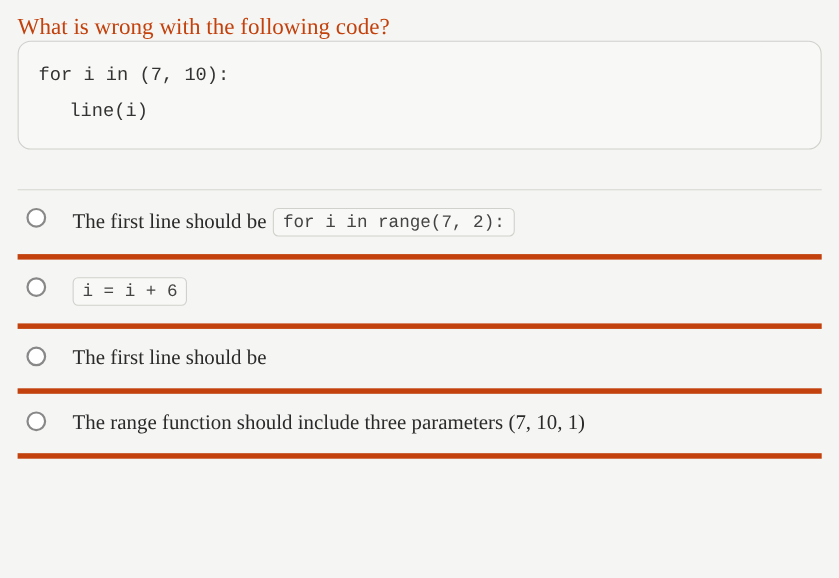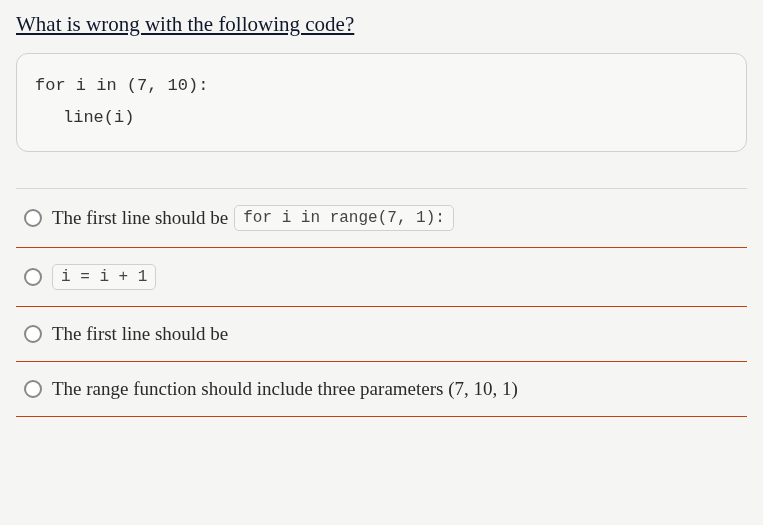--- a/index.html
+++ b/index.html
@@ -11,23 +11,21 @@
       font-family: Georgia, 'Times New Roman', serif;
       background: #f5f5f3;
       width: 763px;
       height: 525px;
       padding: 12px 16px;
       color: #333;
     }
     .question-title {
       font-size: 21px;
       font-weight: 400;
-      color: #0f172a;
-      margin-bottom: 16px;
-      text-decoration: underline;
+      color: #c2410c;
     }
     .code-block {
       border: 1px solid #d0d0cc;
       border-radius: 12px;
       padding: 16px 18px;
       background: #f8f8f6;
       margin-bottom: 36px;
       font-family: Liberation Mono, monospace;
       font-size: 17px;
       line-height: 1.9;
@@ -35,24 +33,23 @@
     }
     .code-indent {
       padding-left: 28px;
     }
     .options {
       display: flex;
       flex-direction: column;
     }
     .option {
       display: flex;
-      align-items: center;
       padding: 16px 8px;
-      border-bottom: 1px solid #c2410c;
-      gap: 10px;
+      border-bottom: 5px solid #c2410c;
+      gap: 24px;
     }
     .option:first-child {
       border-top: 1px solid #d8d8d4;
     }
     .radio {
       width: 18px;
       height: 18px;
       border: 2px solid #888;
       border-radius: 50%;
       flex-shrink: 0;
@@ -85,28 +82,28 @@
   <div>for i in (7, 10):</div>
   <div class="code-indent">line(i)</div>
 </div>
 
 <div class="options">
 
   <div class="option">
     <div class="radio"></div>
     <div class="option-text">
       <span>The first line should be</span>
-      <span class="inline-code">for i in range(7, 1):</span>
+      <span class="inline-code">for i in range(7, 2):</span>
     </div>
   </div>
 
   <div class="option">
     <div class="radio"></div>
     <div class="option-text">
-      <span class="inline-code">i = i + 1</span>
+      <span class="inline-code">i = i + 6</span>
     </div>
   </div>
 
   <div class="option">
     <div class="radio"></div>
     <div class="option-text">
       <span>The first line should be</span>
     </div>
   </div>
 

